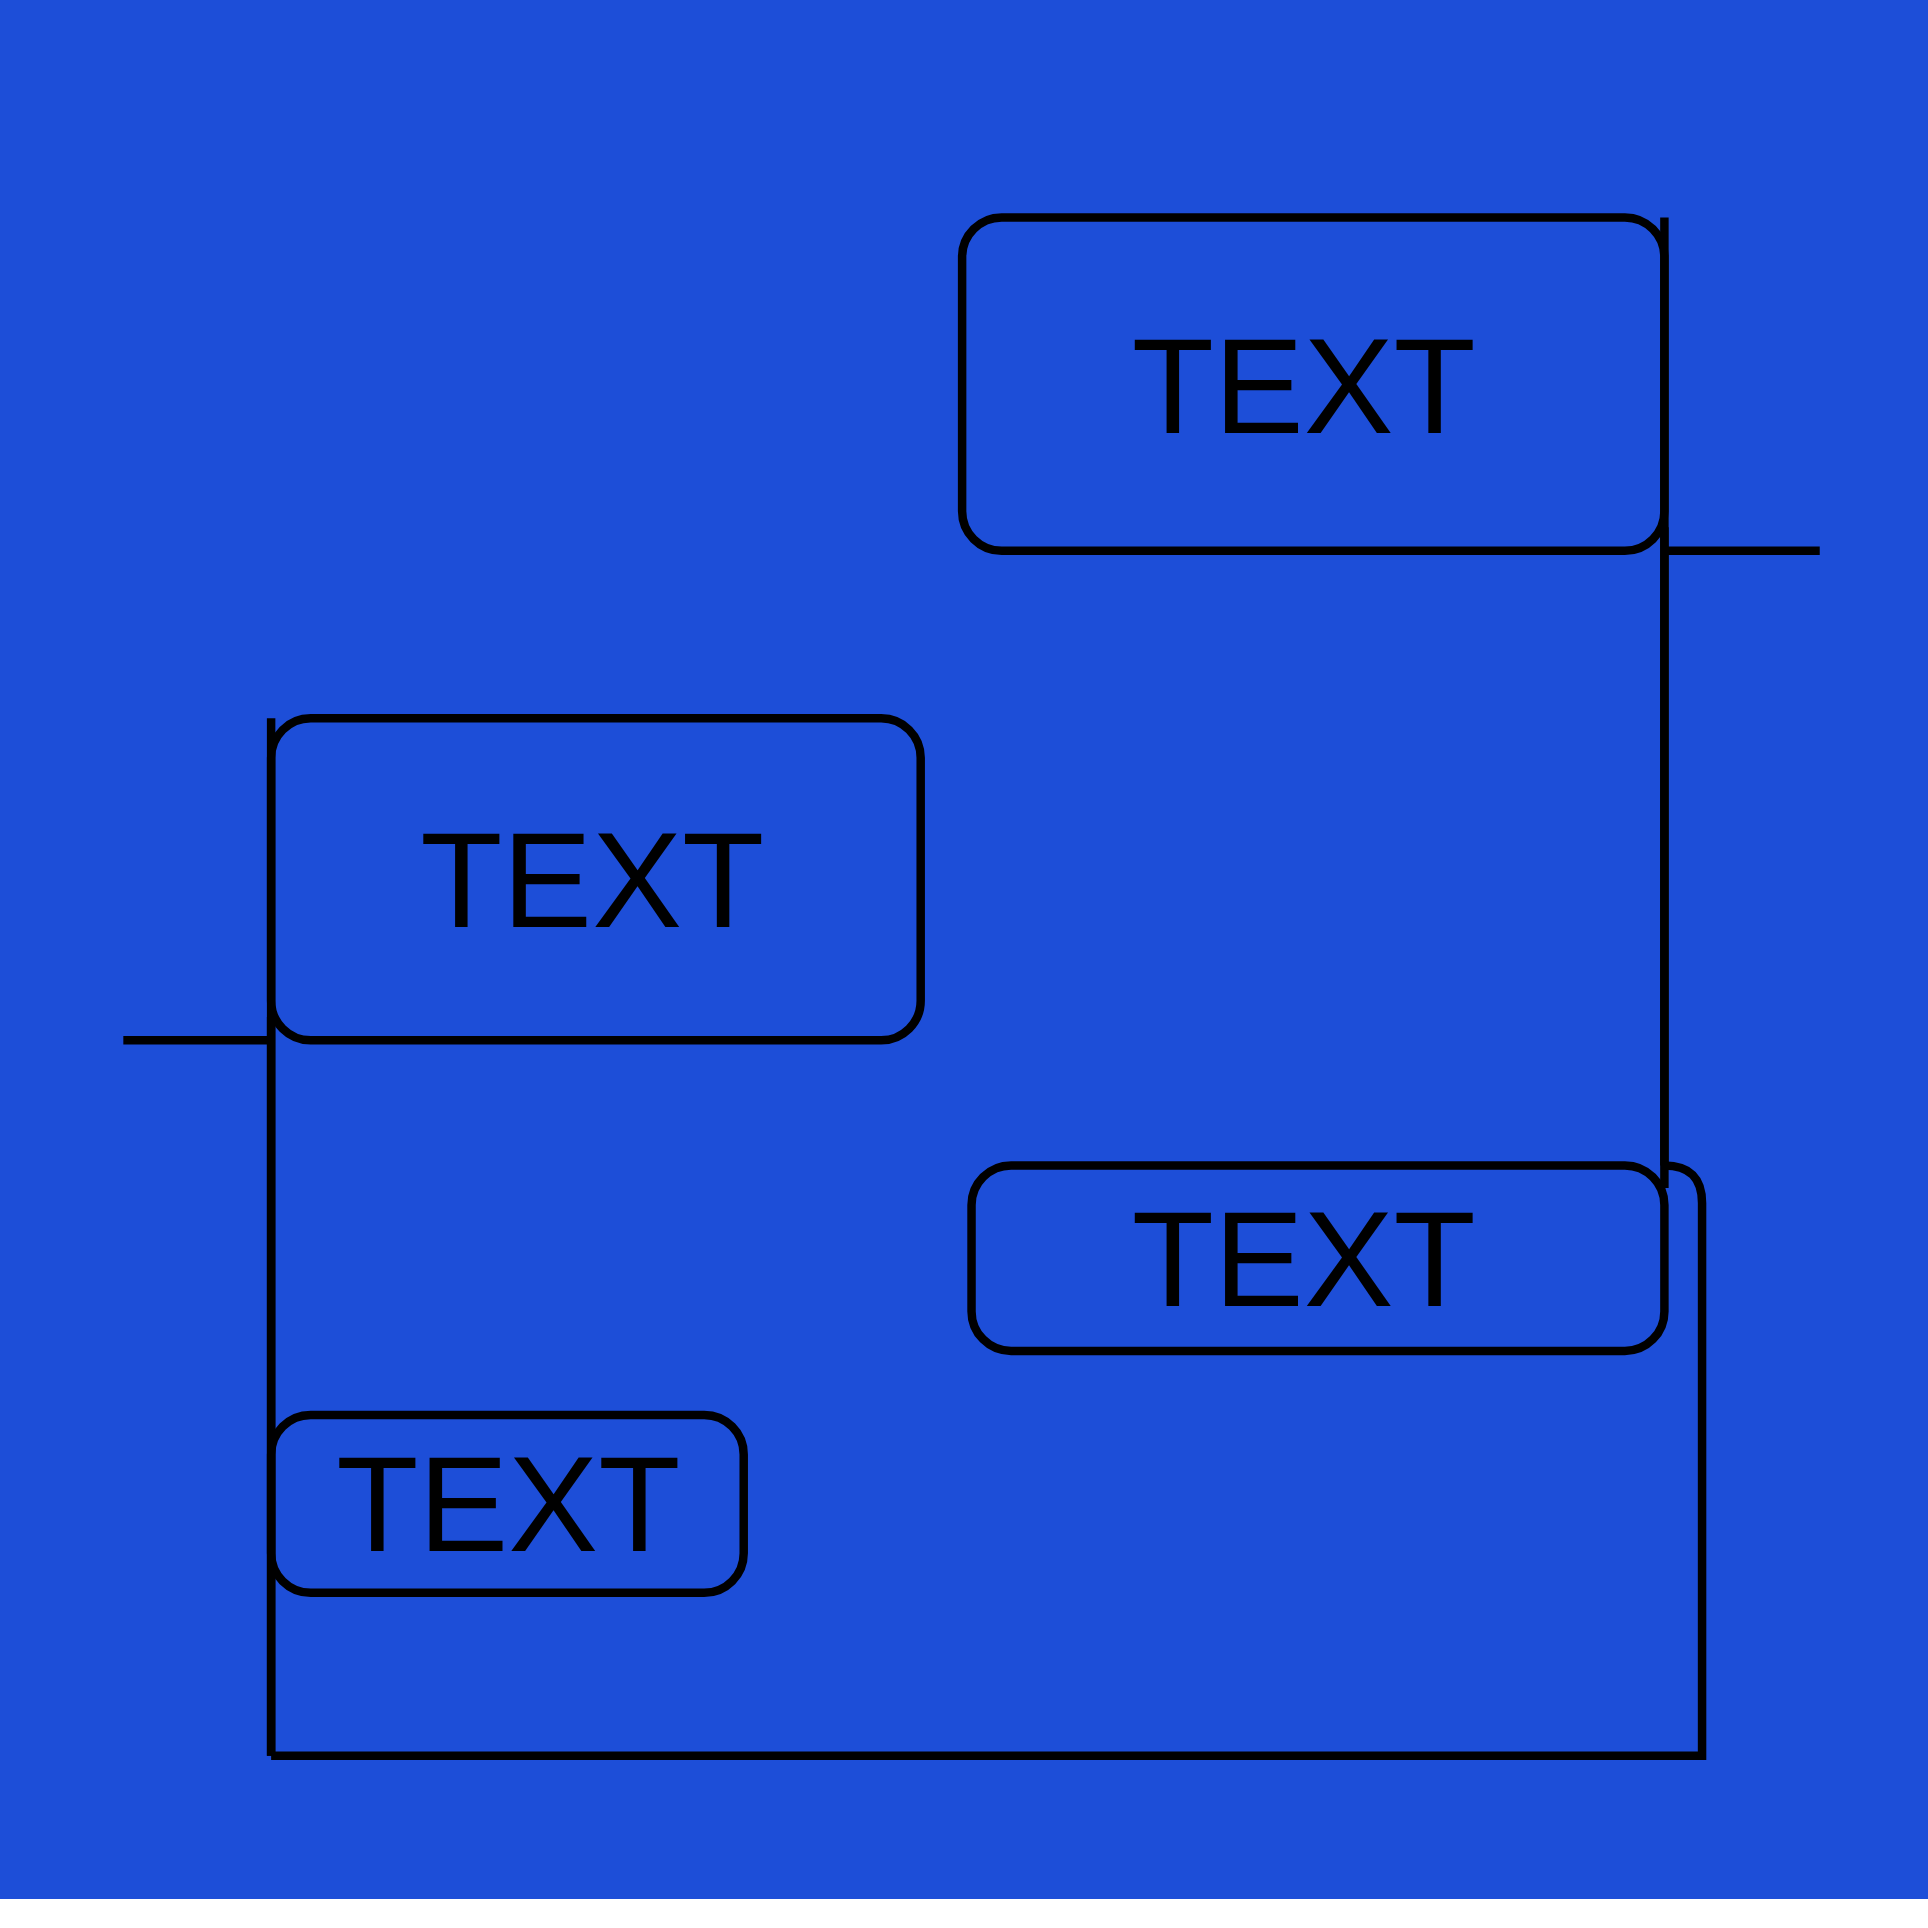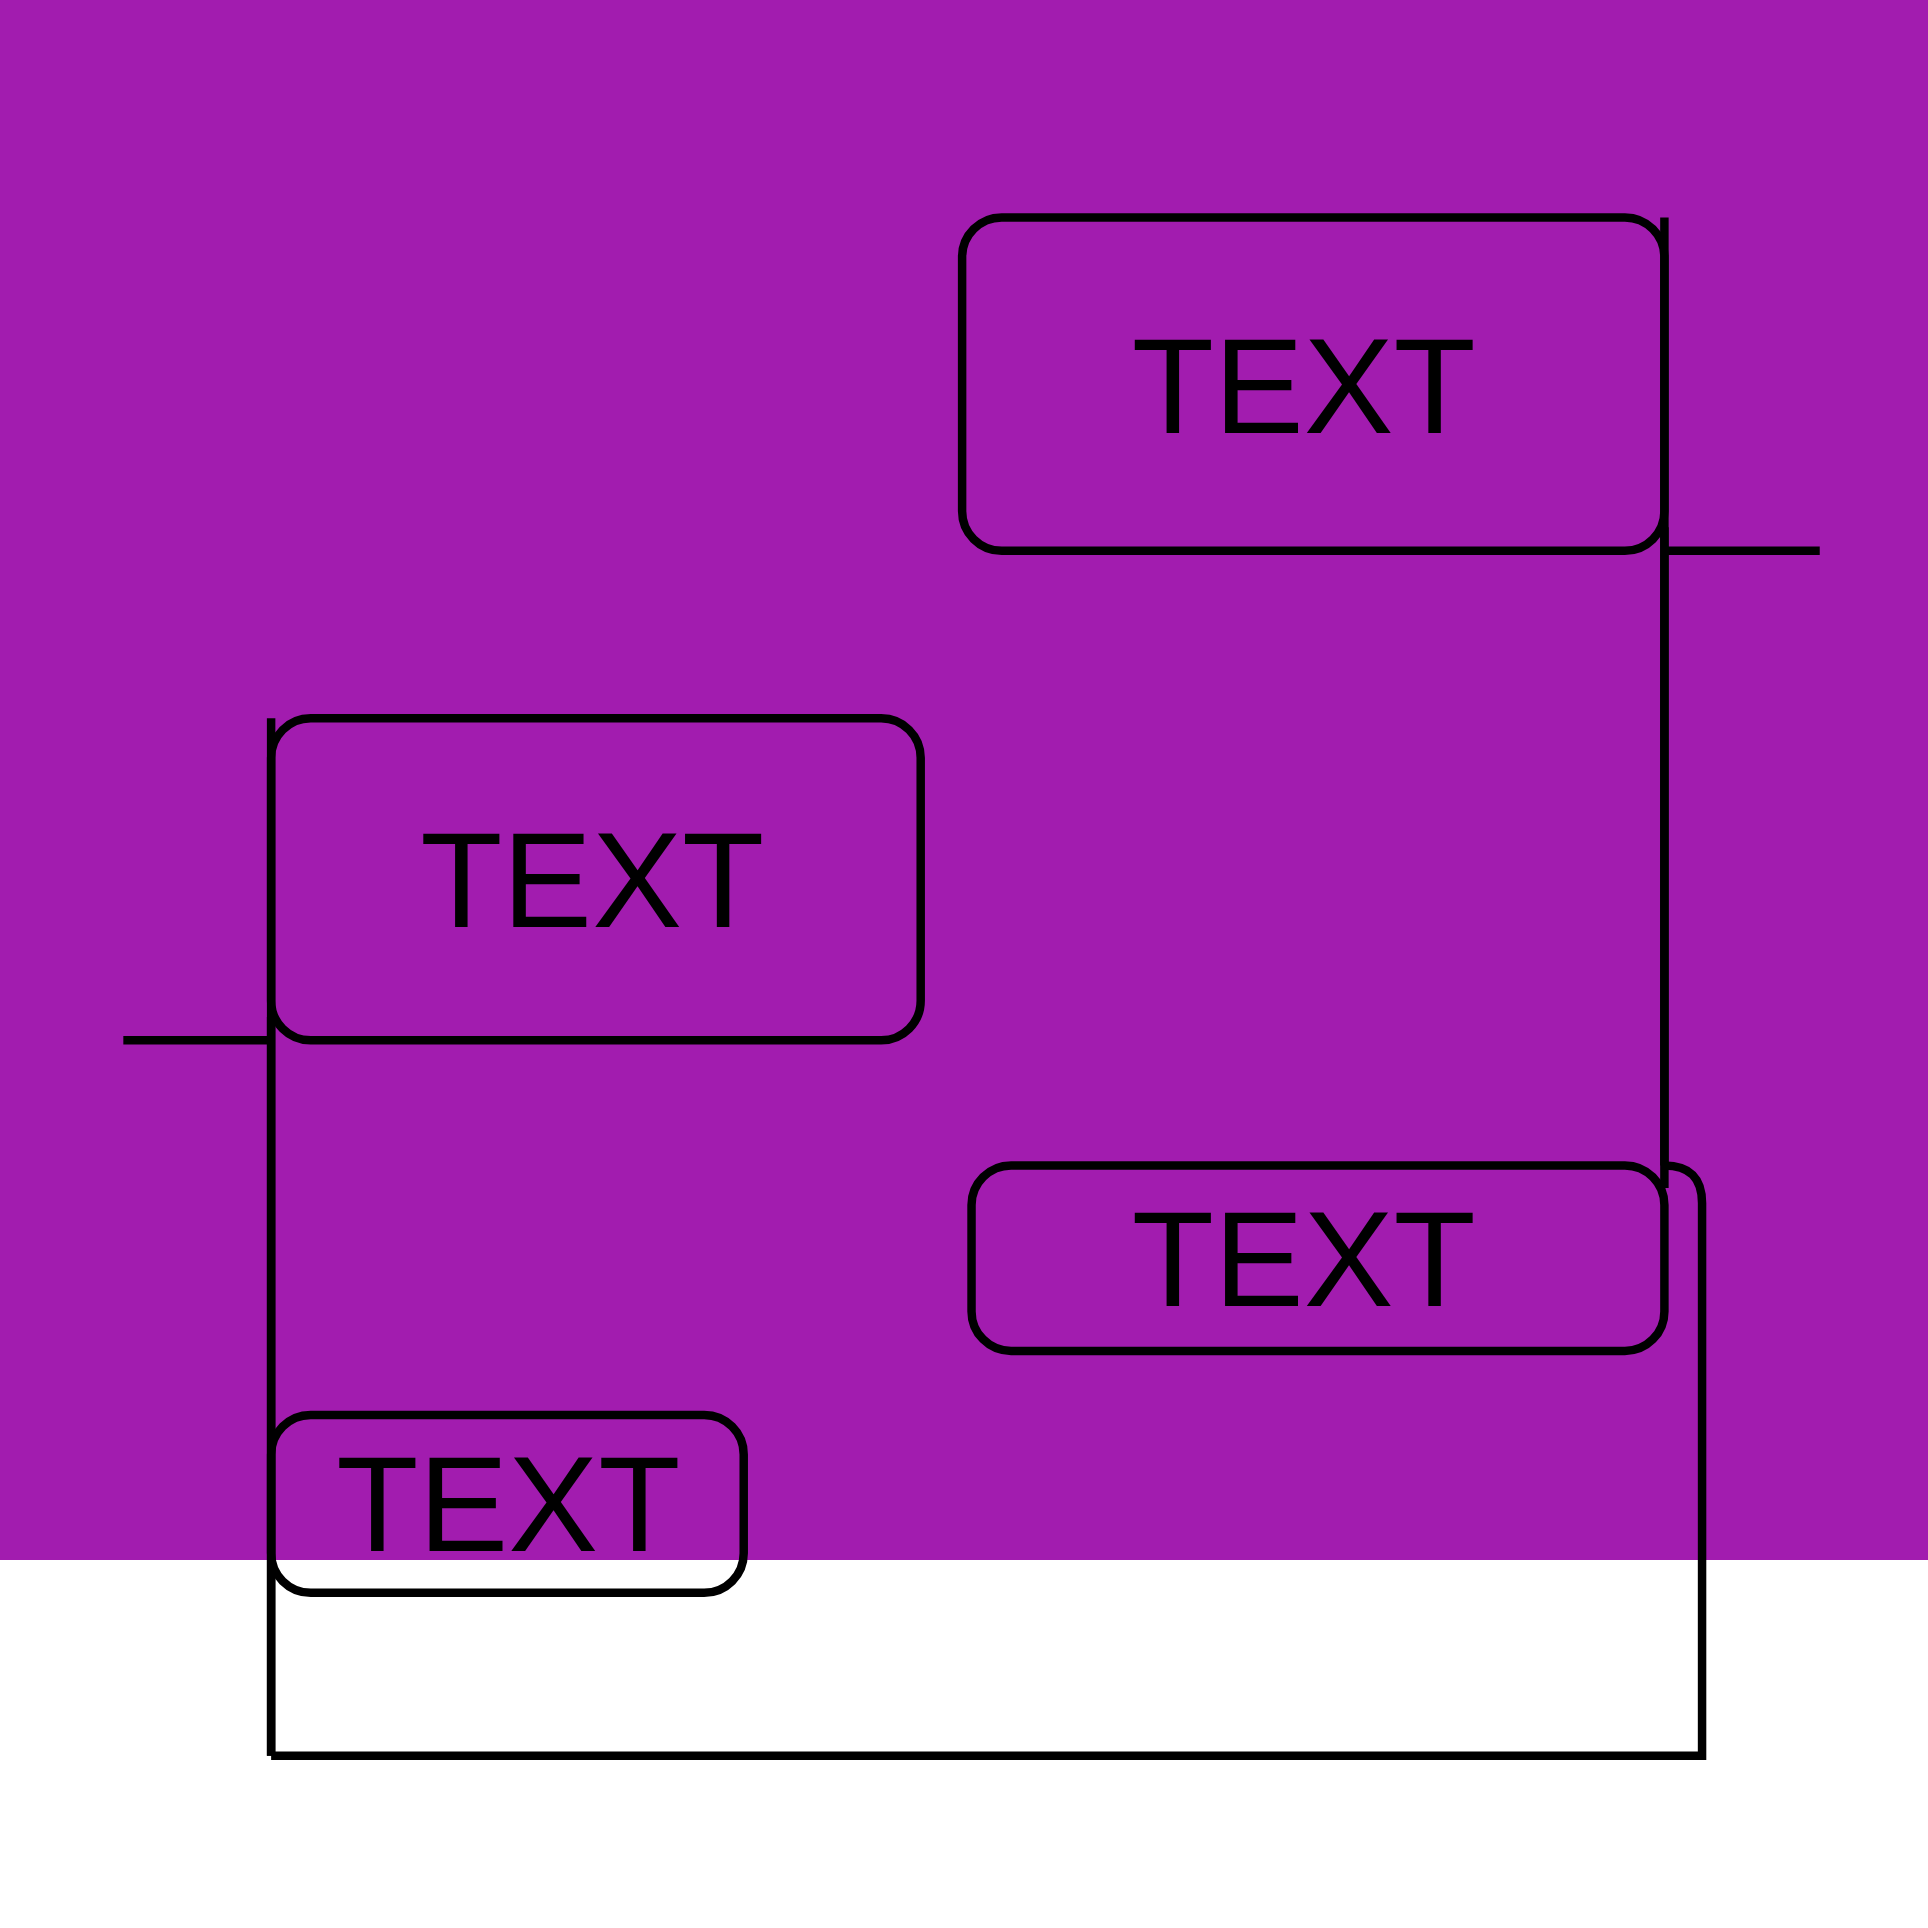--- a/index.html
+++ b/index.html
@@ -10,22 +10,22 @@
   }
   body {
     width: 1928px;
     height: 1928px;
     font-family: "Liberation Sans", sans-serif;
     overflow: hidden;
   }
   #diagram-root {
     position: relative;
     width: 1928px;
-    height: 1560px;
-    background: #a21caf;
+    height: 1899px;
+    background: #1d4ed8;
   }
   #diagram-svg {
     position: absolute;
     top: 0;
     left: 0;
     width: 1928px;
     height: 1928px;
     display: block;
   }
   .node-box {

